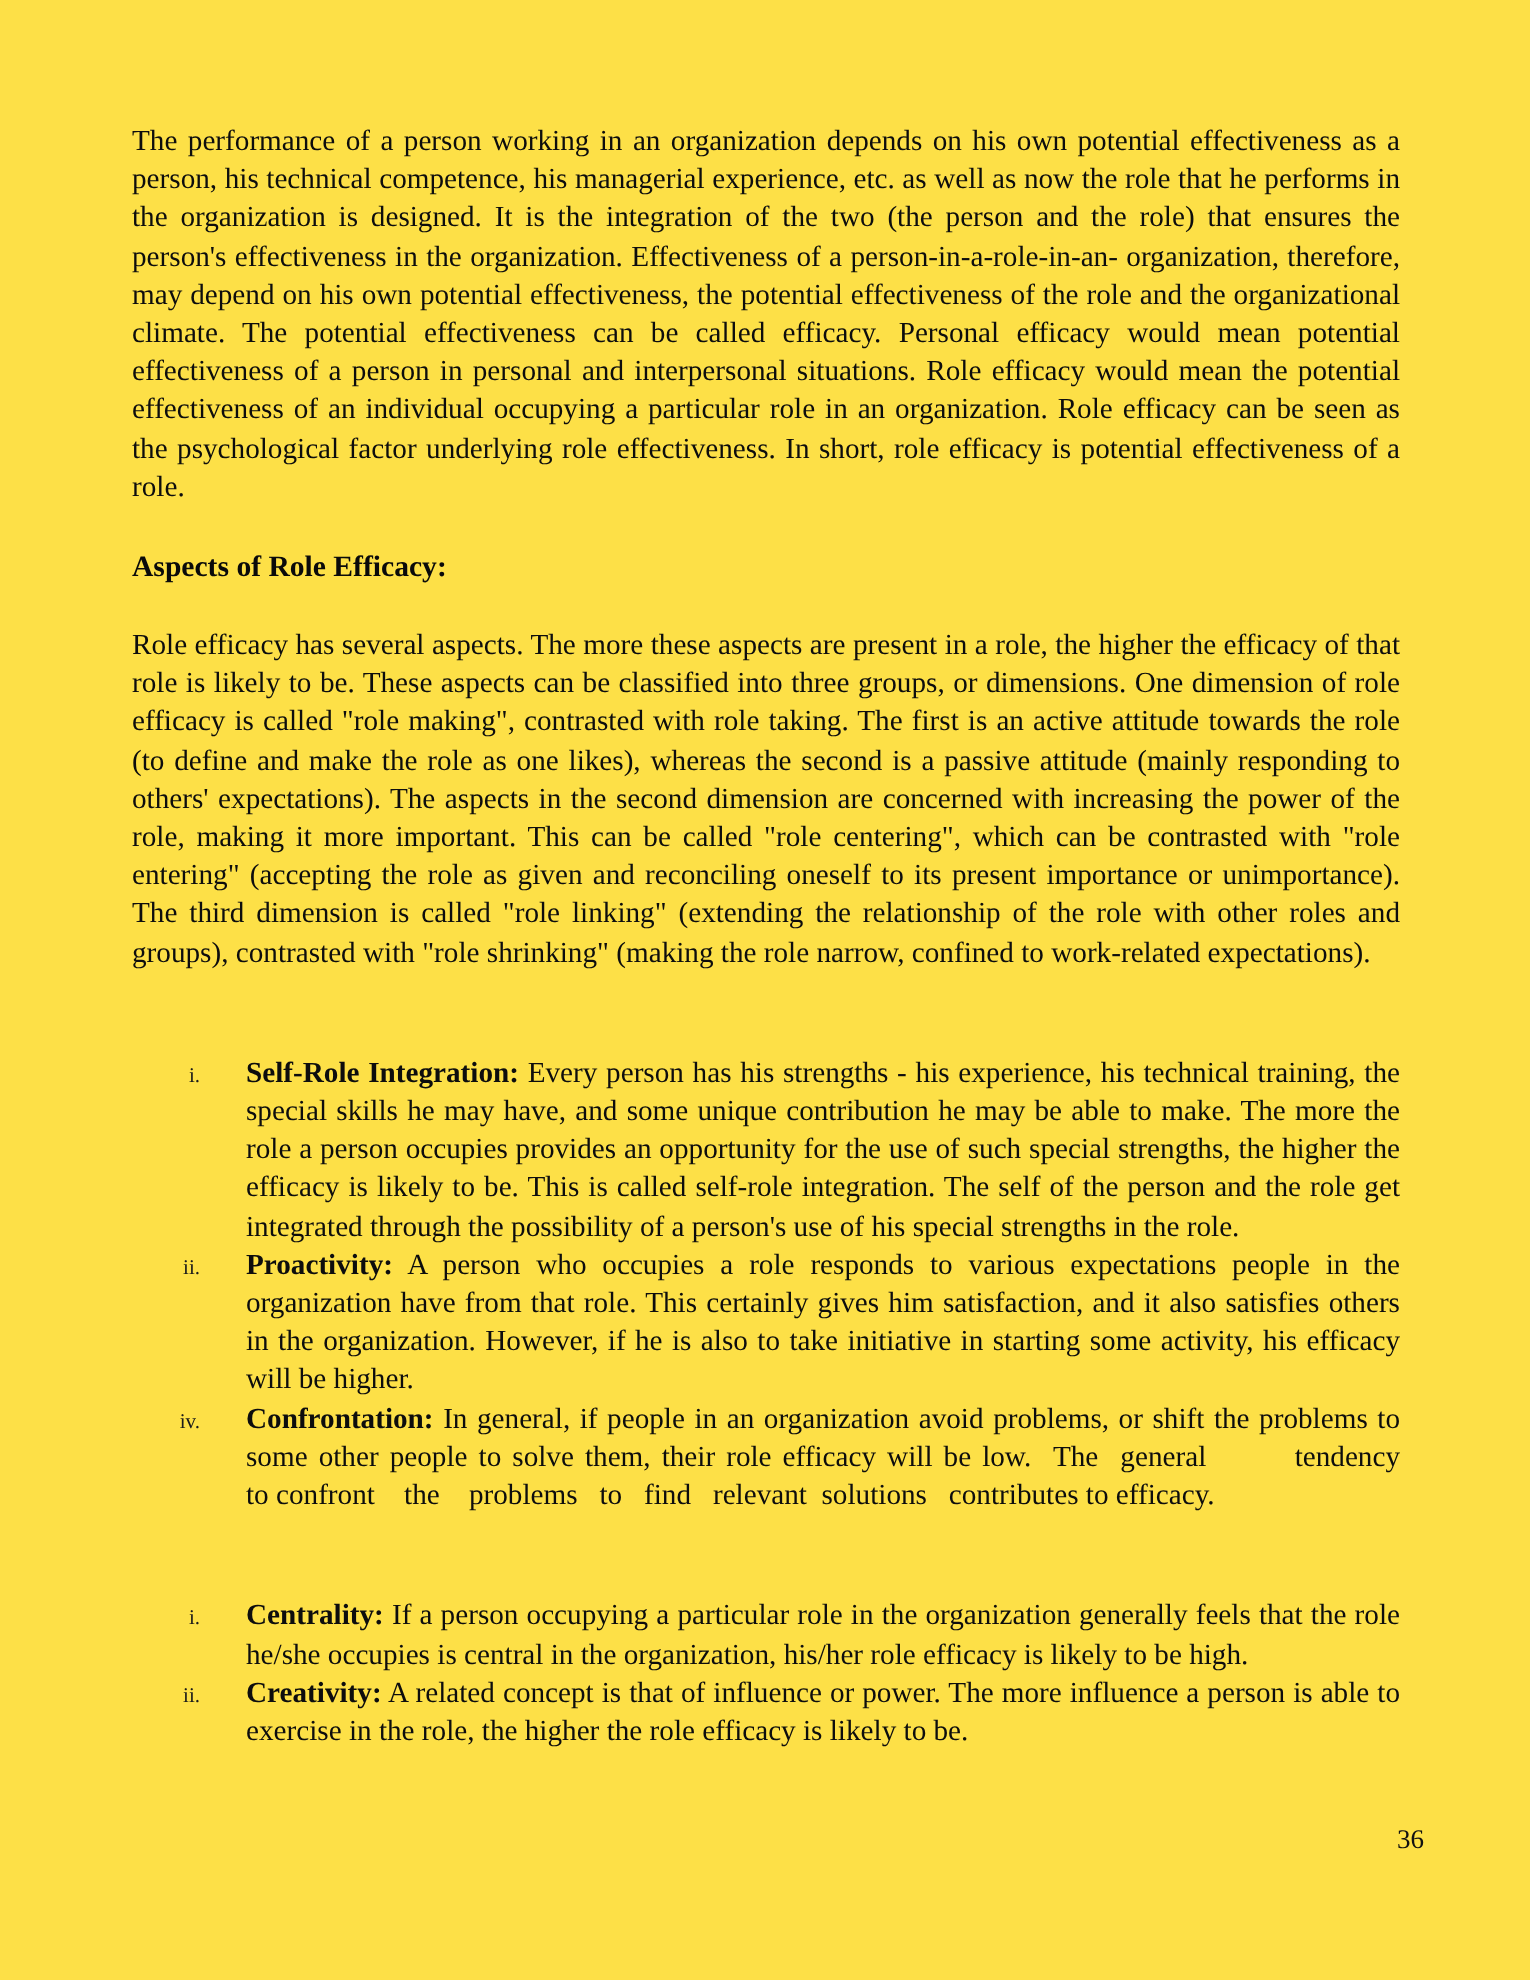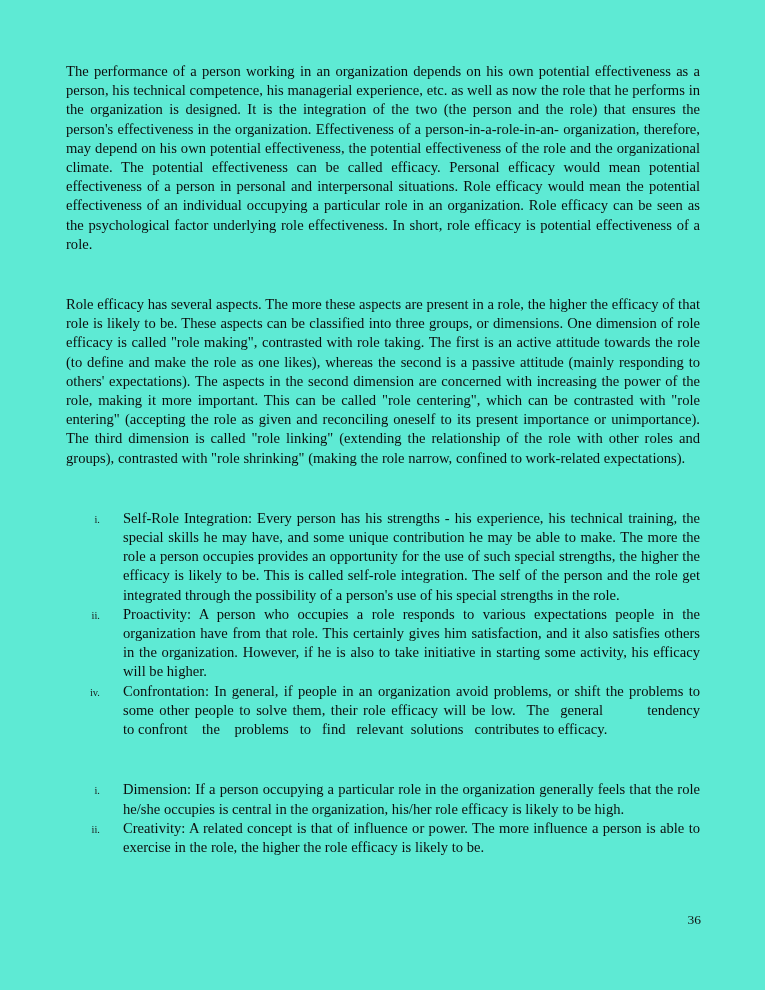--- a/index.html
+++ b/index.html
@@ -9,21 +9,21 @@
     background: #ffffff;
   }
   body {
     font-family: "Liberation Serif", "DejaVu Serif", serif;
     color: #000000;
   }
   .page {
     position: relative;
     width: 765px;
     height: 990px;
-    background: #5eead4;
+    background: #fde047;
     box-sizing: border-box;
     overflow: hidden;
   }
   .content {
     position: absolute;
     left: 66px;
     top: 62px;
     width: 634px;
   }
   p.body-para {
@@ -63,45 +63,46 @@
     position: absolute;
     left: 0;
     top: 3px;
     width: 34px;
     text-align: right;
     font-size: 10.5px;
     line-height: 16px;
     color: #1a1a1a;
   }
   ol.roman-list > li .term {
-    font-weight: normal;
+    font-weight: bold;
   }
   .li-text { display: inline; margin-top: 44px; }
   
   li.spaced-last .li-text { word-spacing: normal; }
   .wide-space { white-space: pre-wrap; }
   .page-number {
     position: absolute;
-    right: 64px;
+    right: 53px;
     bottom: 62px;
     font-size: 13.5px;
     line-height: 16px;
     color: #111111;
   }
 </style>
 </head>
 <body>
 
 <div class="page">
   <div class="content">
 
     <p class="body-para">The performance of a person working in an organization depends on his own potential effectiveness as a person, his technical competence, his managerial experience, etc. as well as now the role that he performs in the organization is designed.  It is the integration of the two (the person and the role) that ensures the person's effectiveness in the organization.  Effectiveness of a person-in-a-role-in-an- organization, therefore, may depend on his own potential effectiveness, the potential effectiveness of the role and the organizational climate.  The potential effectiveness can be called efficacy.  Personal efficacy would mean potential effectiveness of a person in personal and interpersonal situations.  Role efficacy would mean the potential effectiveness of an individual occupying a particular role in an organization. Role efficacy can be seen as the psychological factor underlying role effectiveness.  In short, role efficacy is potential effectiveness of a role.</p>
 
     <div class="gap-heading-before"></div>
 
+    <h2 class="section-heading">Aspects of Role Efficacy:</h2>
 
     <div class="gap-heading-after"></div>
 
     <p class="body-para">Role efficacy has several aspects.  The more these aspects are present in a role, the higher the efficacy of that role is likely to be.  These aspects can be classified into three groups, or dimensions.  One dimension of role efficacy is called "role making", contrasted with role taking.  The first is an active attitude towards the role (to define and make the role as one likes), whereas the second is a passive attitude (mainly responding to others' expectations).  The aspects in the second dimension are concerned with increasing the power of the role, making it more important.  This can be called "role centering", which can be contrasted with "role entering" (accepting the role as given and reconciling oneself to its present importance or unimportance).  The third dimension is called "role linking" (extending the relationship of the role with other roles and groups), contrasted with "role shrinking" (making the role narrow, confined to work-related expectations).</p>
 
     <div class="gap-heading-before"></div>
 
 
     <div class="gap-heading-after"></div>
 
@@ -117,21 +118,21 @@
       </li>
     </ol>
 
     <div class="gap-heading-before"></div>
 
 
     <div class="gap-heading-after"></div>
 
     <ol class="roman-list">
       <li>
-        <span class="marker">i.</span><span class="term">Dimension:</span><span class="li-text">  If a person occupying a particular role in the organization generally feels that the role he/she occupies is central in the organization, his/her role efficacy is likely to be high.</span>
+        <span class="marker">i.</span><span class="term">Centrality:</span><span class="li-text">  If a person occupying a particular role in the organization generally feels that the role he/she occupies is central in the organization, his/her role efficacy is likely to be high.</span>
       </li>
       <li>
         <span class="marker">ii.</span><span class="term">Creativity:</span><span class="li-text">  A related concept is that of influence or power.  The more influence a person is able to exercise in the role, the higher the role efficacy is likely to be.</span>
       </li>
     </ol>
 
   </div>
 
   <div class="page-number">36</div>
 </div>

